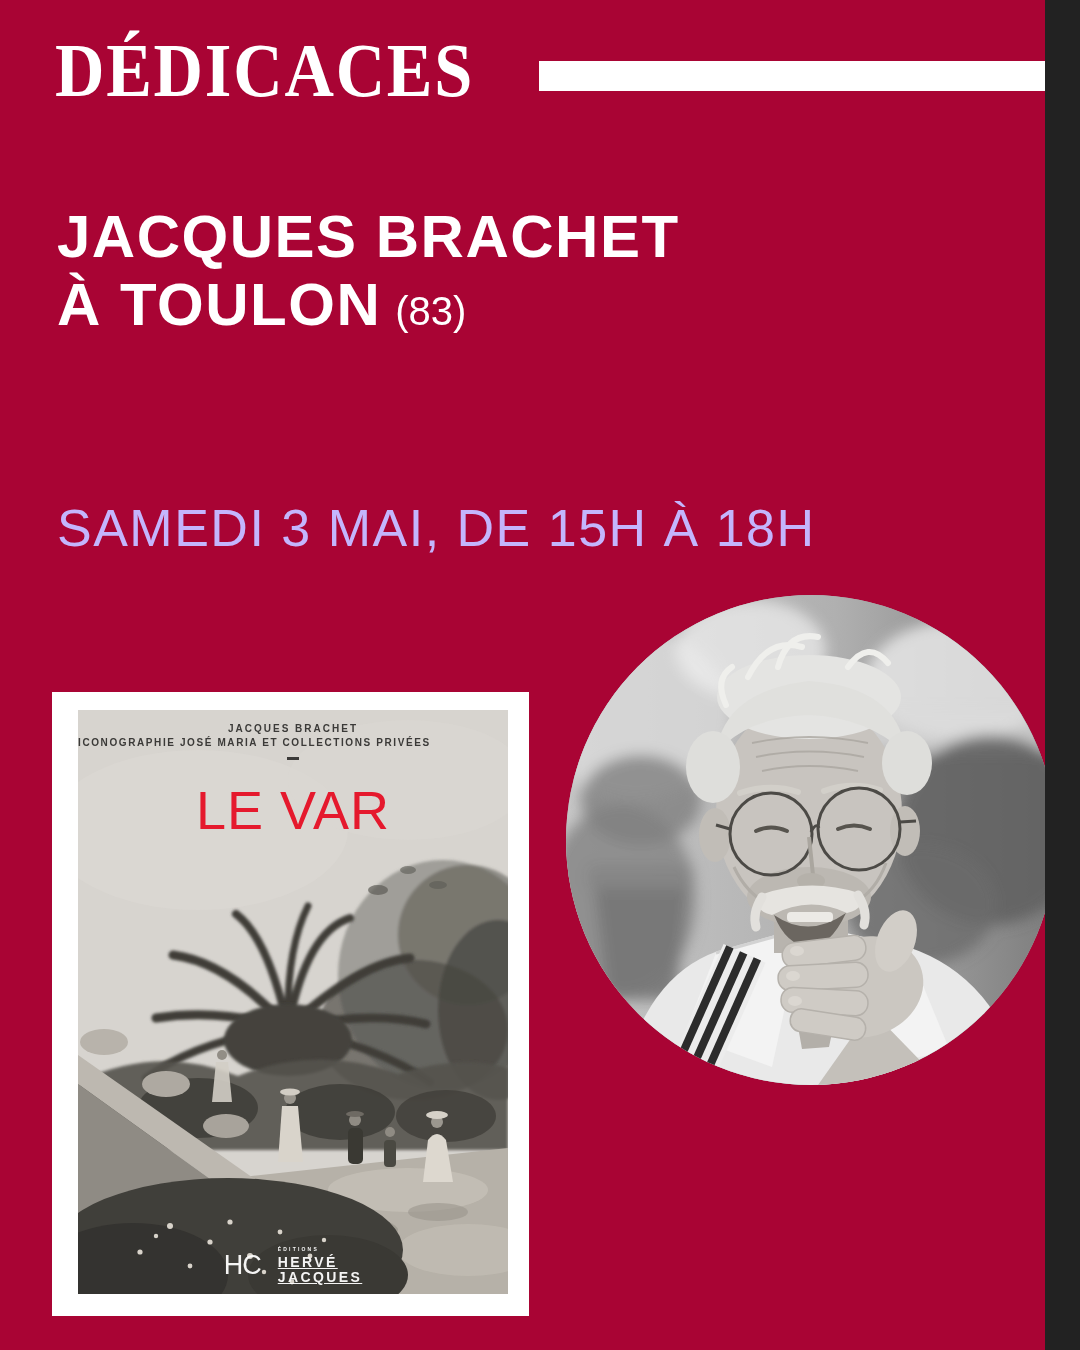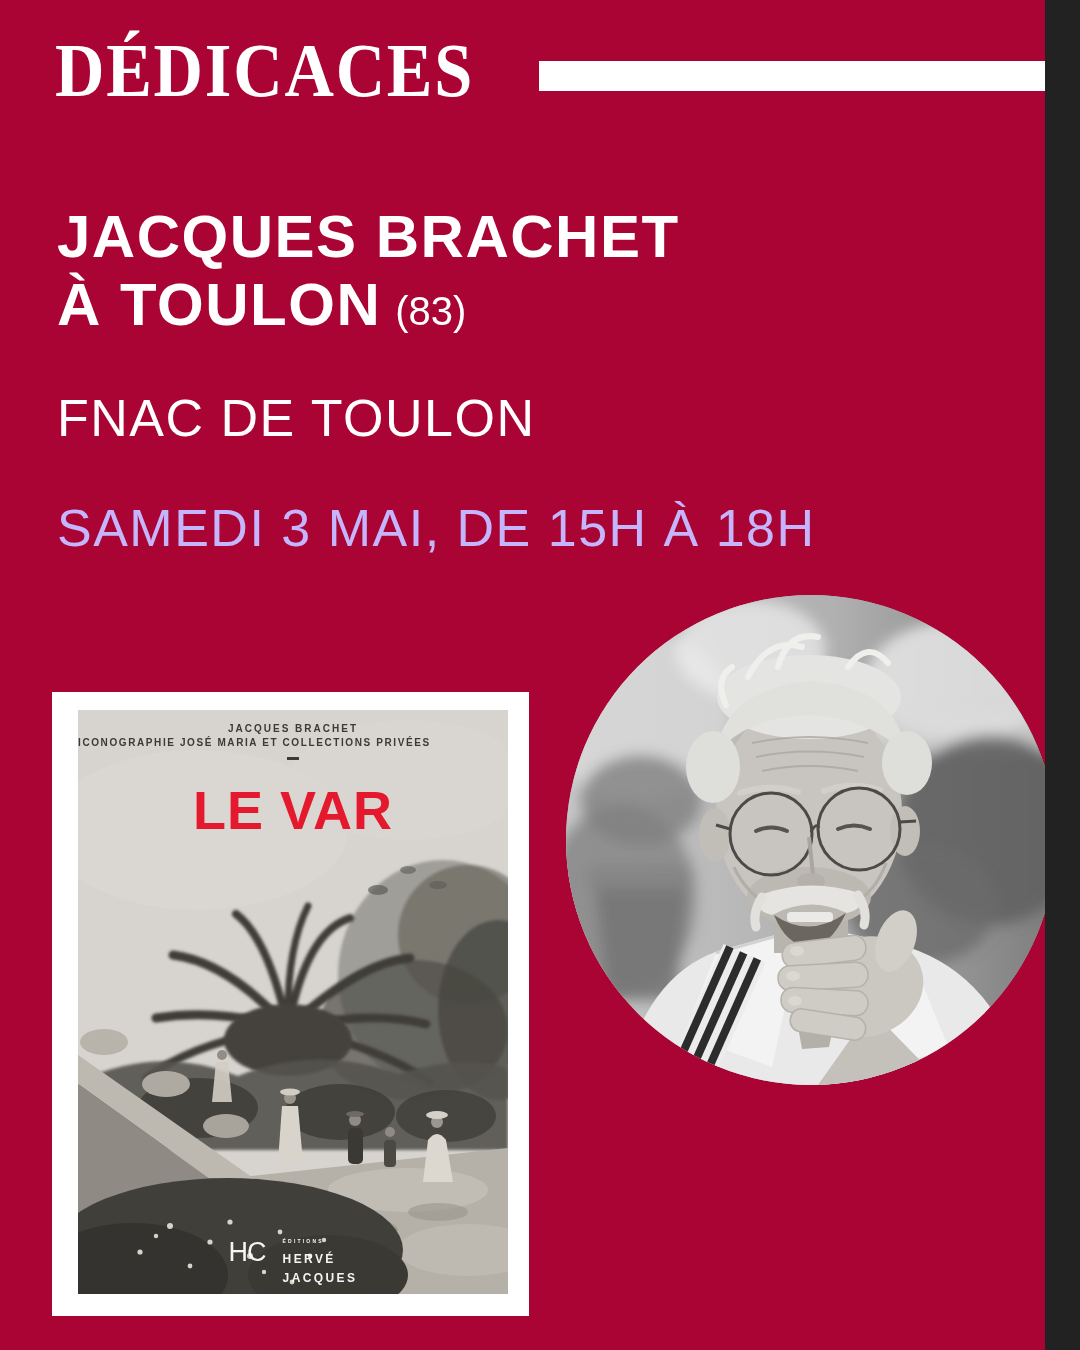--- a/index.html
+++ b/index.html
@@ -46,54 +46,53 @@
   .cover-credit{
     position:absolute;left:0;right:0;top:27px;
     font-size:10px;font-weight:700;letter-spacing:1.6px;color:#3b3a38;
   }
   .cover-sep{
     position:absolute;left:50%;top:47px;width:12px;height:0;margin-left:-6px;
     border-top:3px solid #3b3a38;
   }
   .cover-title{
     position:absolute;left:0;right:0;top:72px;text-align:center;
-    font-size:54px;line-height:57px;font-weight:700;letter-spacing:1px;color:#E5192D;
+    font-size:54px;line-height:57px;font-weight:400;letter-spacing:1px;color:#E5192D;
   }
   .publisher{
     position:absolute;left:0;right:0;bottom:10px;display:flex;justify-content:center;
-    align-items:flex-start;gap:17px;color:#fff;opacity:.95;
+    align-items:center;gap:17px;color:#fff;opacity:.95;
   }
   .publisher .hc{
     font-size:27px;font-weight:400;letter-spacing:-1px;line-height:27px;
     font-family:"Liberation Sans",sans-serif;
   }
   .publisher .cols{display:flex;flex-direction:column;line-height:1;}
   .publisher .imprint{font-size:5px;letter-spacing:2.2px;font-weight:700;margin-bottom:2px;}
-  .publisher .pname{font-size:12px;letter-spacing:2.4px;font-weight:700;margin-top:7px;}
+  .publisher .pname{font-size:14px;letter-spacing:2.4px;font-weight:700;margin-top:1px;text-decoration:underline;}
   
   .portrait{
     position:absolute;left:566px;top:595px;width:490px;height:490px;
     border-radius:50%;overflow:hidden;background:#a9a9a9;
   }
   .portrait svg{display:block;}
 </style>
 </head>
 <body>
 
 <div class="canvas">
 
   <div class="section-title">DÉDICACES</div>
   <div class="title-rule"></div>
 
   <div class="headline">
     <div>JACQUES BRACHET</div>
     <div><span>À TOULON</span><span class="dept">(83)</span></div>
   </div>
 
-  <div class="venue">FNAC DE TOULON</div>
   <div class="schedule">SAMEDI 3 MAI, DE 15H À 18H</div>
 
   <div class="book-card">
     <div class="book-photo">
       <svg width="430" height="584" viewBox="0 0 430 584">
         <defs>
           <filter id="bsoft" x="-20%" y="-20%" width="140%" height="140%">
               <feGaussianBlur stdDeviation="1.4"></feGaussianBlur>
             </filter>
         </defs>

